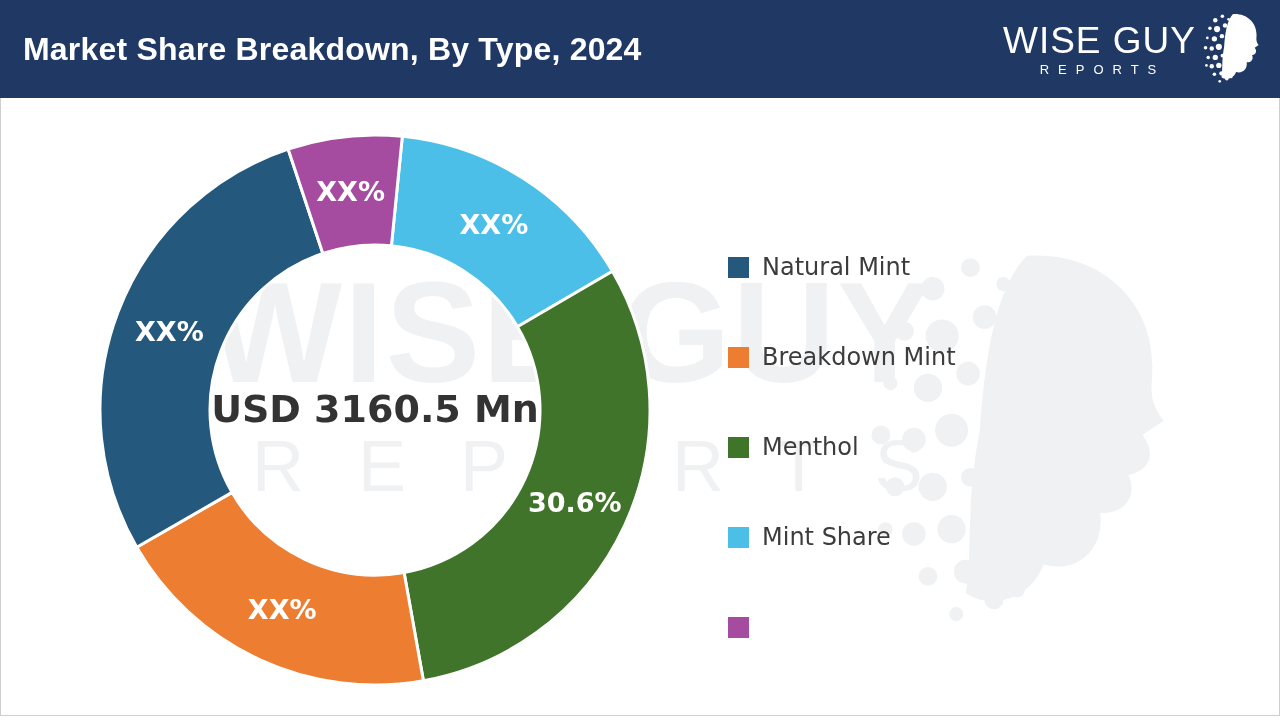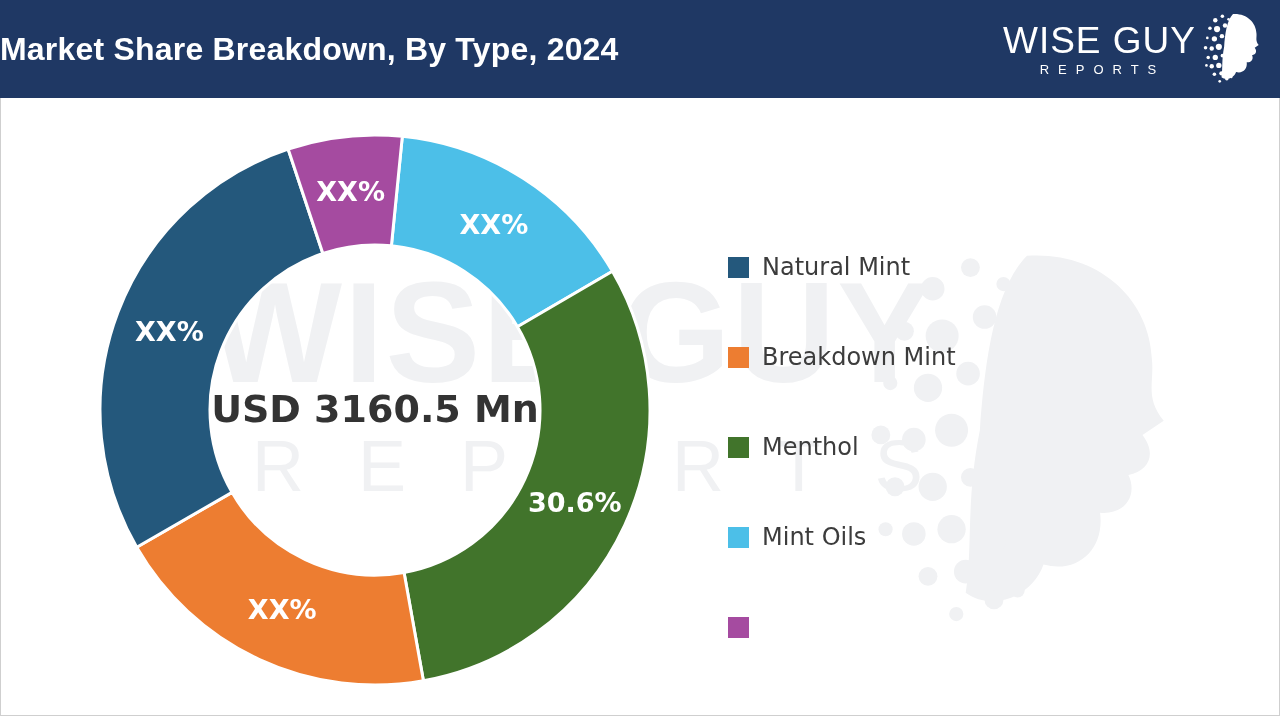--- a/index.html
+++ b/index.html
@@ -12,21 +12,21 @@
   .frame{
     position:absolute;left:0;top:0;width:1278px;height:714px;
     border:1px solid #cfcfcf;pointer-events:none;z-index:0;background:#fff;
   }
   
   .header{
     position:absolute;left:0;top:0;width:1280px;height:98px;
     background:#1F3864;z-index:5;display:flex;align-items:center;
   }
   .title{
-    color:#ffffff;font-size:32px;font-weight:700;
+    color:#ffffff;font-size:32px;font-weight:700;padding-left:23px;
     letter-spacing:0.2px;font-family:"Liberation Sans",sans-serif;
   }
   .logo{
     position:absolute;right:16px;top:6px;height:86px;display:flex;
     align-items:center;color:#fff;
   }
   .logo-text{text-align:center;margin-right:6px;}
   .logo-line1{
     font-size:37px;font-weight:500;letter-spacing:1px;line-height:1.1;
     font-family:"Liberation Sans",sans-serif;
@@ -137,18 +137,18 @@
   <div class="legend-item">
     <span class="legend-swatch" style="background: rgb(237, 125, 49);"></span>
     <span class="legend-label">Breakdown Mint</span>
   </div>
   <div class="legend-item">
     <span class="legend-swatch" style="background: rgb(65, 116, 43);"></span>
     <span class="legend-label">Menthol</span>
   </div>
   <div class="legend-item">
     <span class="legend-swatch" style="background: rgb(76, 191, 232);"></span>
-    <span class="legend-label">Mint Oils</span>
+    <span class="legend-label">Mint Share</span>
   </div>
   <div class="legend-item">
     <span class="legend-swatch" style="background: rgb(165, 75, 160);"></span>
   </div>
 </div>
 
 </body></html>

